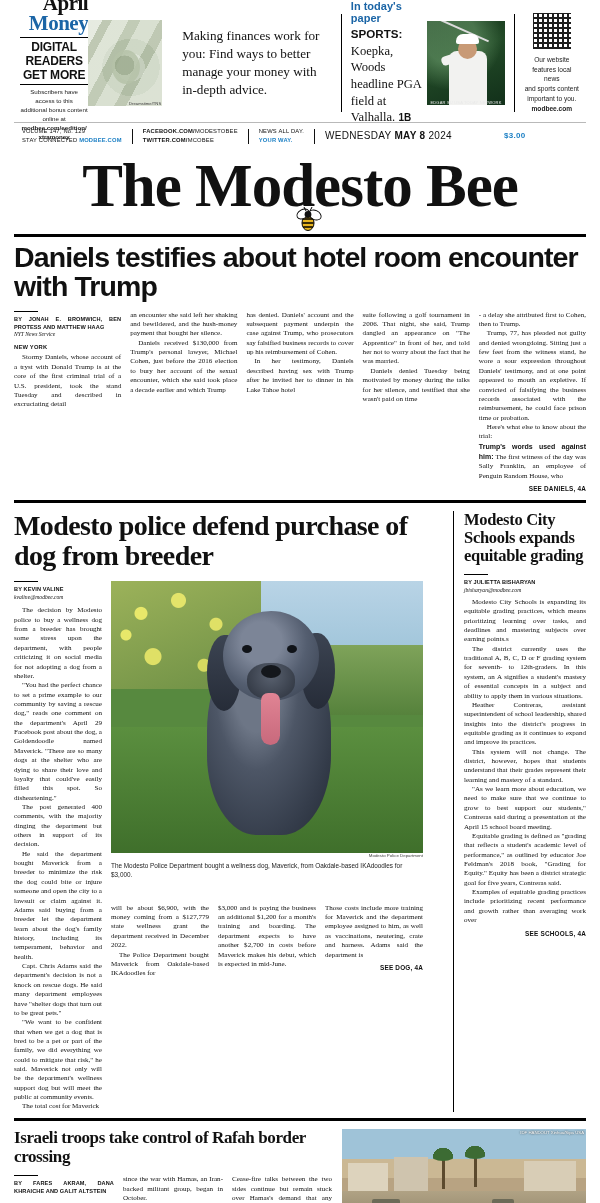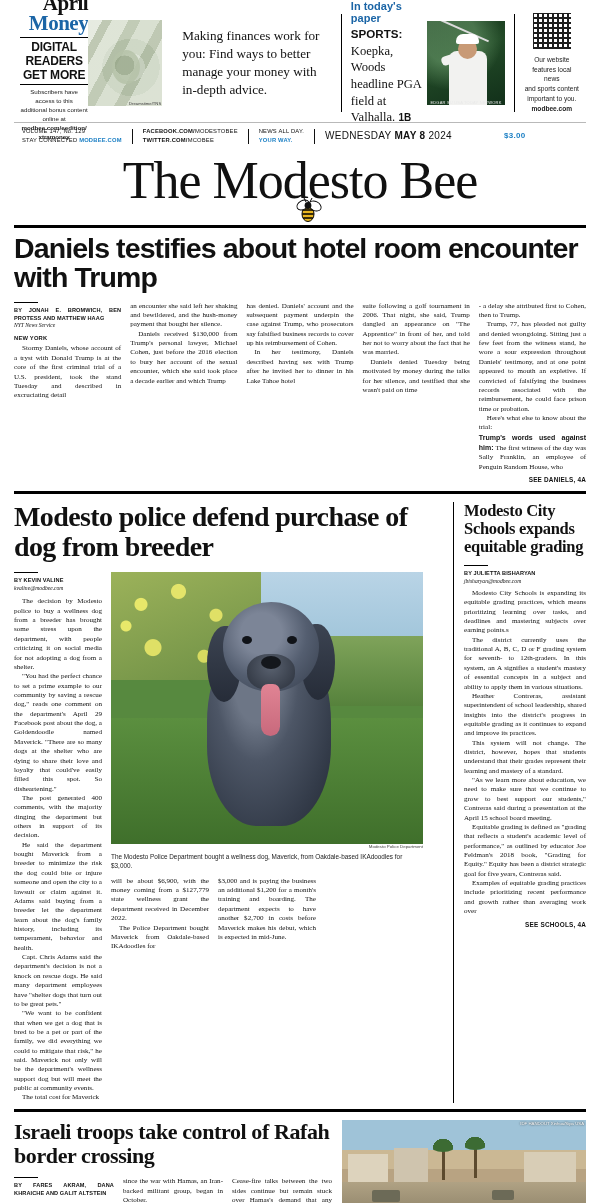--- a/index.html
+++ b/index.html
@@ -71,21 +71,21 @@
              font-size: 5.8px; letter-spacing: .2px; padding: 0 4px; }
   .infobar .cell { padding: 0 10px; line-height: 1.55; }
   .infobar .vsep { width: 1px; height: 15px; background: #111; }
   .infobar .blue { color: #1b7fc4; font-weight: bold; }
   .infobar b { font-weight: bold; }
   .infobar .date { font-size: 10px; letter-spacing: .3px; }
   .infobar .price { font-size: 8px; color: #1b7fc4; font-weight: bold; letter-spacing: .3px; }
 
   
   .masthead { text-align: center; position: relative; padding: 6px 0 2px 0; }
-  .masthead h1 { font-family: "Liberation Serif", serif; font-weight: normal; font-size: 52px;
+  .masthead h1 { font-family: "Liberation Serif", serif; font-weight: bold; font-size: 61px;
                  letter-spacing: -1px; line-height: 1; }
   .bee { position: absolute; left: 50%; transform: translateX(-6px); bottom: -14px; width: 30px; height: 26px; }
 
   
   .lead { padding-top: 6px; }
   .lead h2 { font-family: "Liberation Sans", sans-serif; font-weight: bold; font-size: 28.5px;
              line-height: 1.03; letter-spacing: -0.9px; }
   .lead-cols { display: flex; gap: 9px; margin-top: 9px; }
   .col { font-size: 7.05px; line-height: 1.33; text-align: justify; }
   .col p { text-indent: 8px; margin-bottom: 0; }
@@ -135,27 +135,27 @@
   .dog-snout { position: absolute; left: 136px; top: 82px; width: 48px; height: 36px; border-radius: 45%;
     background: radial-gradient(circle at 50% 35%, #59616f, #2b313c); }
   .dog-nose { position: absolute; left: 150px; top: 84px; width: 20px; height: 13px; border-radius: 50%; background: #14171c; }
   .dog-tongue { position: absolute; left: 150px; top: 112px; width: 19px; height: 52px; border-radius: 9px 9px 12px 12px;
     background: linear-gradient(180deg,#e08494,#c8697c); }
   .dog-eye-l { position: absolute; left: 131px; top: 64px; width: 10px; height: 8px; border-radius: 50%; background: #101318; }
   .dog-eye-r { position: absolute; left: 176px; top: 64px; width: 10px; height: 8px; border-radius: 50%; background: #101318; }
   .caption { font-family: "Liberation Sans", sans-serif; font-size: 6.4px; line-height: 1.45; margin-top: 3px; color: #222; }
   .credit-line { font-family: "Liberation Sans", sans-serif; font-size: 4.4px; text-align: right; color: #444; }
 
-  .dog-bottom { display: flex; gap: 9px; margin-top: 6px; }
+  .dog-bottom { display: flex; gap: 9px; margin-top: 24px; }
 
   
   .sec3 { margin-top: 8px; display: flex; }
   .sec3-left { width: 338px; padding-right: 10px; }
   .sec3-right { width: 244px; }
-  .sec3 h2 { font-family: "Liberation Serif", serif; font-weight: bold; font-size: 22px; line-height: 1.1; letter-spacing: -0.4px; }
+  .sec3 h2 { font-family: "Liberation Serif", serif; font-weight: bold; font-size: 17px; line-height: 1.1; letter-spacing: -0.4px; }
   .sec3-cols { display: flex; gap: 9px; margin-top: 9px; }
 
   .gaza-photo { width: 244px; height: 88px; position: relative; overflow: hidden;
     background: linear-gradient(180deg,#9fc3d8 0 34%, #cbb894 34% 56%, #b8a382 56% 100%); }
   .gaza-photo .palm { position: absolute; width: 3px; height: 34px; background: #5c4a2e; }
   .gaza-photo .fronds { position: absolute; width: 26px; height: 14px; border-radius: 50%;
     background: radial-gradient(circle at 50% 80%, #3c6b33 0 60%, transparent 61%); }
   .gaza-photo .bldg { position: absolute; background: #ddd3bd; }
   .gaza-photo .road { position: absolute; left: 0; right: 0; bottom: 0; height: 26px; background: linear-gradient(180deg,#a89madd,#9c8f73); background: linear-gradient(180deg,#b0a284,#968a6f); }
   .gaza-photo .tank { position: absolute; background: #6c6a57; border-radius: 2px; }
@@ -347,20 +347,24 @@
           <div class="caption">The Modesto Police Department bought a wellness dog, Maverick, from Oakdale-based IKAdoodles for $3,000.</div>
 
           <div class="dog-bottom">
             <div class="col" style="width:98px;">
               <p class="noindent">will be about $6,900, with the money coming from a $127,779 state wellness grant the department received in December 2022.</p>
               <p>The Police Department bought Maverick from Oakdale-based IKAdoodles for</p>
             </div>
             <div class="col" style="width:98px;">
               <p class="noindent">$3,000 and is paying the business an additional $1,200 for a month's training and boarding. The department expects to have another $2,700 in costs before Maverick makes his debut, which is expected in mid-June.</p>
             </div>
+            <div class="col" style="width:98px;">
+              <p class="noindent">Those costs include more training for Maverick and the department employee assigned to him, as well as vaccinations, neutering, crate and harness. Adams said the department is</p>
+              <div class="jump">SEE DOG, 4A</div>
+            </div>
           </div>
         </div>
       </div>
     </div>
 
     <div class="sec2-side">
       <h3>Modesto City Schools expands equitable grading</h3>
       <div class="bl-rule" style="margin-top:9px;"></div>
       <div class="byline">BY JULIETTA BISHARYAN</div>
       <div class="byline-em">jbisharyan@modbee.com</div>

